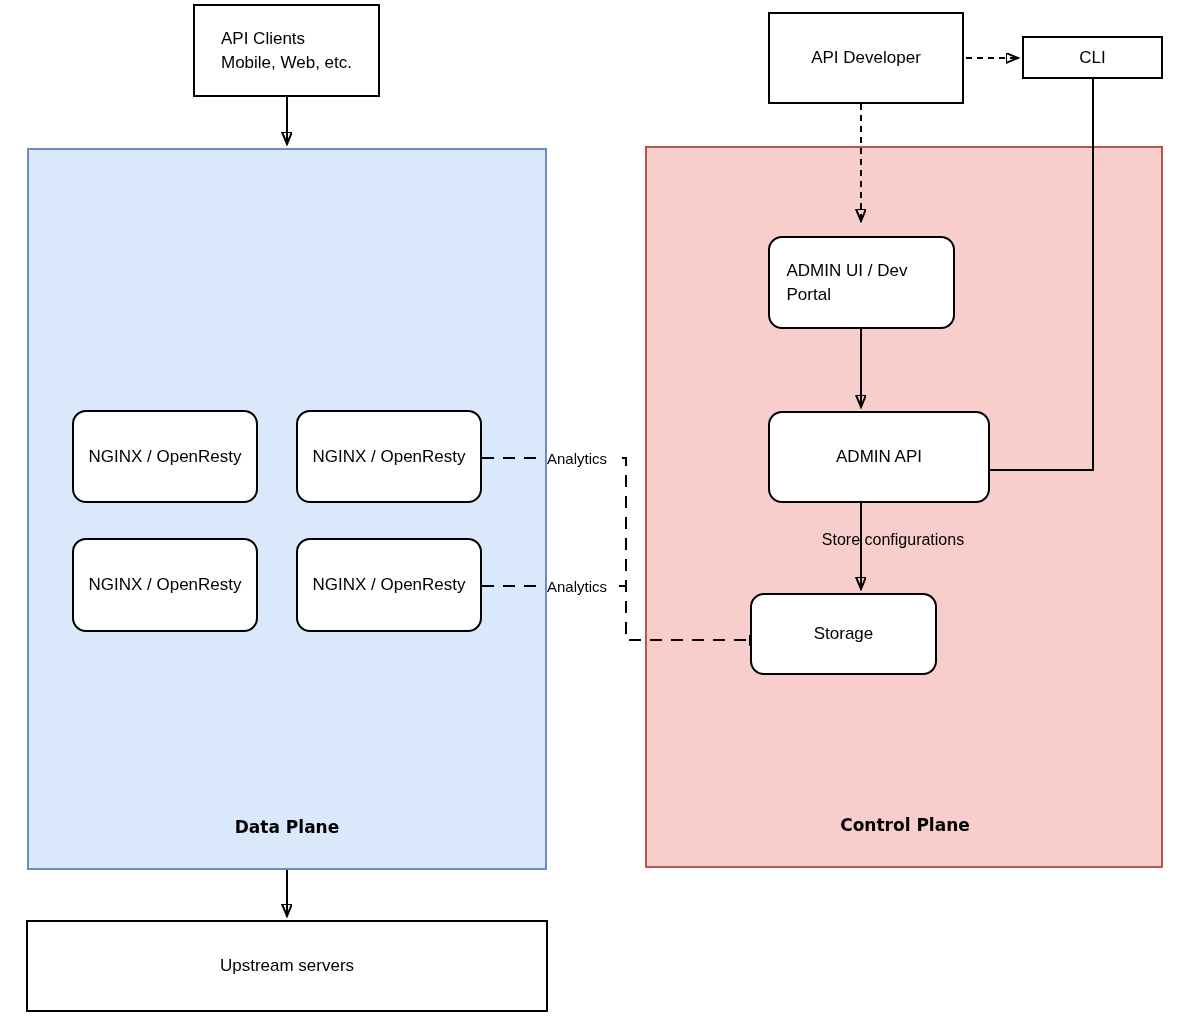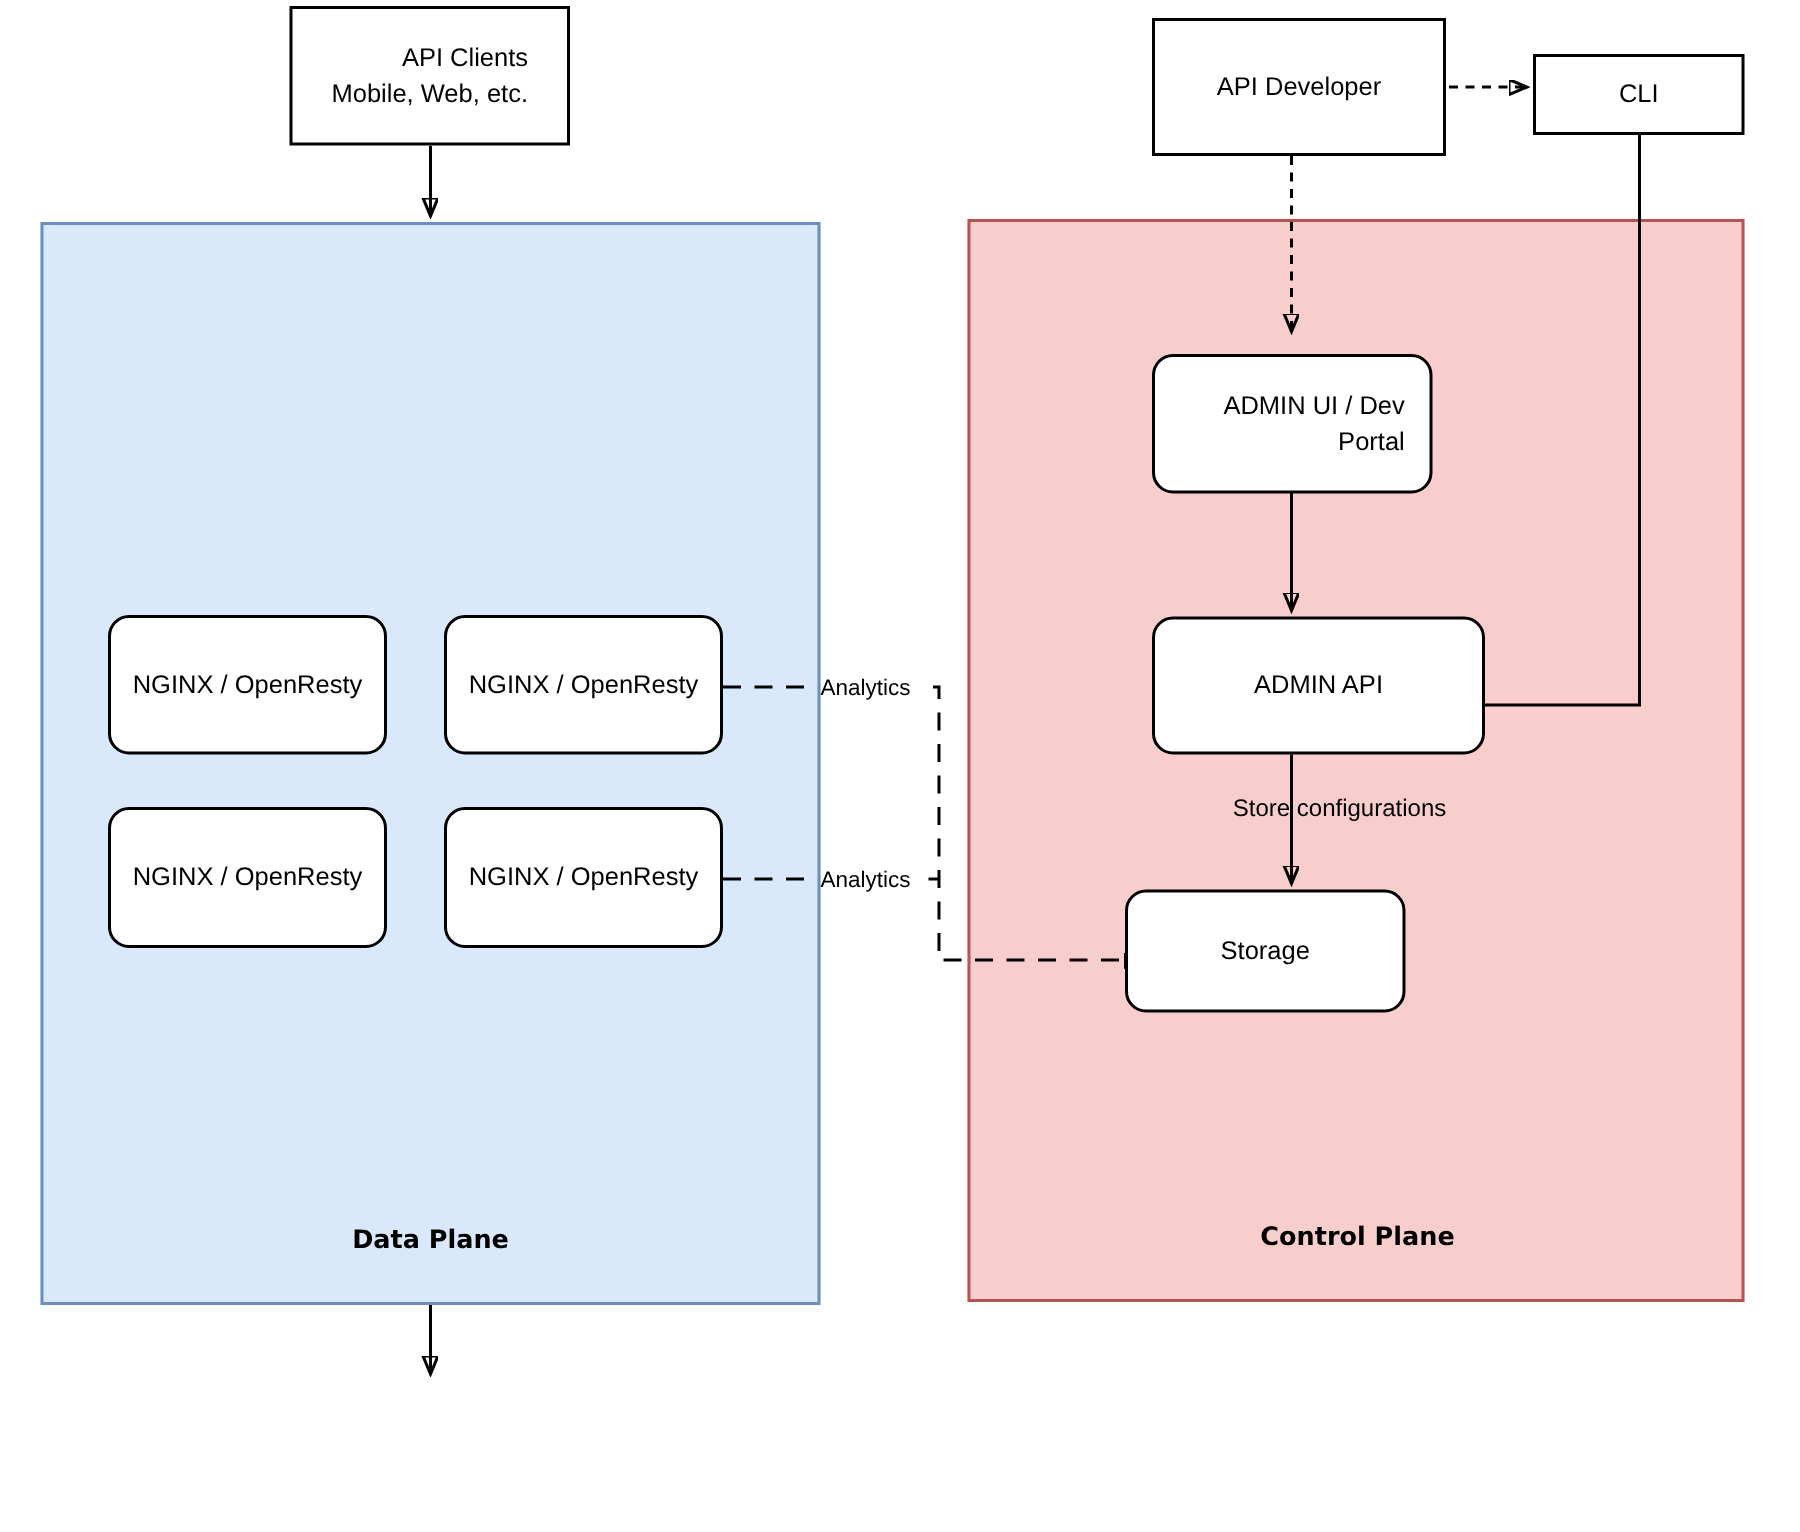--- a/index.html
+++ b/index.html
@@ -27,21 +27,21 @@
     border-color:var(--cp-border,#b85450);
   }
   .node{
     position:absolute;
     background:#ffffff;
     border:2px solid #000000;
     box-sizing:border-box;
     display:flex;
     align-items:center;
     justify-content:center;
-    text-align:right;
+    text-align:left;
     font-size:17px;
     line-height:24px;
     padding:4px 10px;
   }
   .rounded{border-radius:14px;}
   .plane-title{
     position:absolute;
     width:240px;
     text-align:center;
     font-family:"DejaVu Sans", sans-serif;
@@ -106,24 +106,27 @@
     <div>
       <div>API Clients</div>
       <div>Mobile, Web, etc.</div>
     </div>
   </div>
 
   <div class="node" style="left:768px;top:12px;width:196px;height:92px;">
     <span>API Developer</span>
   </div>
 
-  <div class="node" style="left:1022px;top:36px;width:141px;height:54px;">
+  <div class="node" style="left:1022px;top:36px;width:141px;height:43px;">
     <span>CLI</span>
   </div>
 
+  <div class="node" style="left:26px;top:920px;width:522px;height:92px;">
+    <span>Upstream servers</span>
+  </div>
 
   <div class="node rounded" style="left:72px;top:410px;width:186px;height:93px;">
     <span>NGINX / OpenResty</span>
   </div>
   <div class="node rounded" style="left:296px;top:410px;width:186px;height:93px;">
     <span>NGINX / OpenResty</span>
   </div>
   <div class="node rounded" style="left:72px;top:538px;width:186px;height:94px;">
     <span>NGINX / OpenResty</span>
   </div>

